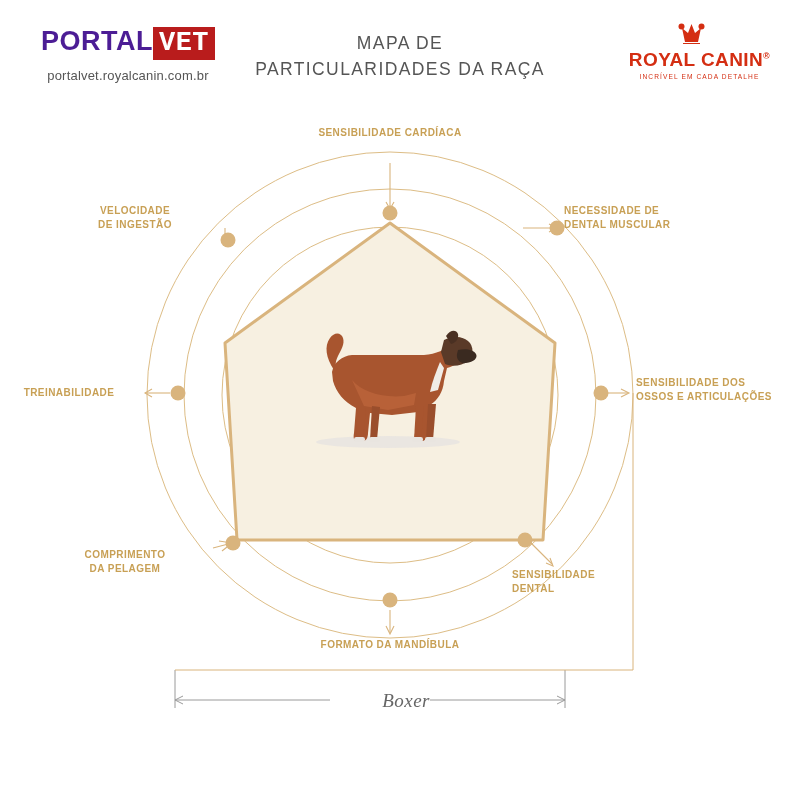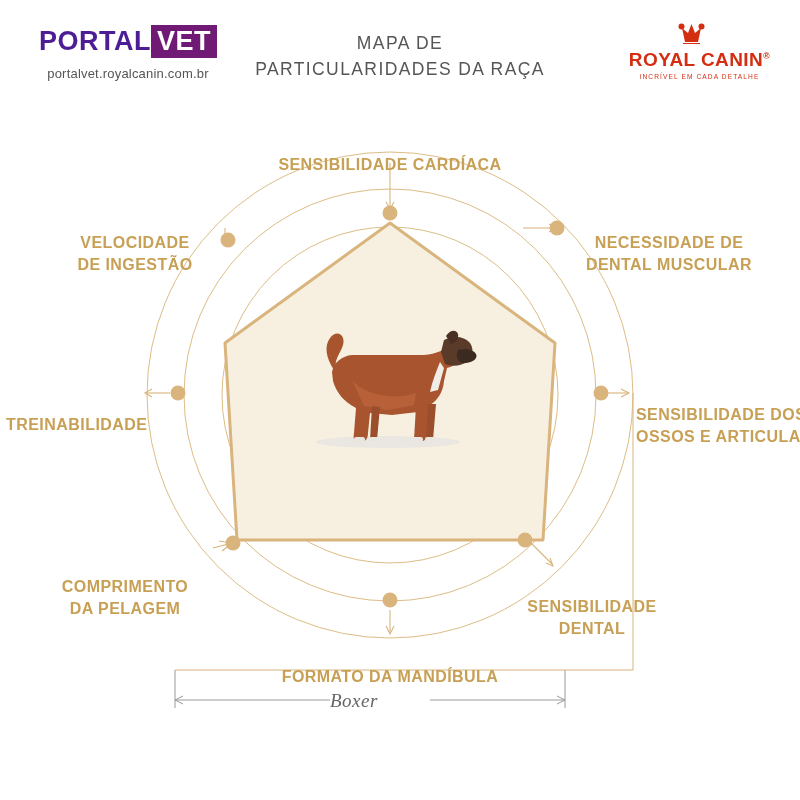--- a/index.html
+++ b/index.html
@@ -16,21 +16,21 @@
     position:absolute;left:0;top:0;width:800px;height:110px;
   }
   .logo-portalvet{
     position:absolute;left:28px;top:28px;width:200px;text-align:center;
   }
   .logo-portalvet .word{
     font-size:27px;font-weight:bold;letter-spacing:0.5px;line-height:1;
     white-space:nowrap;
   }
   .logo-portalvet .word .portal{color:#4c1d95;margin-top:47px;}
-  .logo-portalvet .word .vet{color:#ffffff;background:#701a75;padding:1px 6px 2px 6px;}
+  .logo-portalvet .word .vet{color:#ffffff;background:#b91c1c;padding:1px 6px 2px 6px;font-family:Liberation Mono, monospace;}
   .logo-portalvet .url{
     margin-top:11px;font-size:13px;color:#555;letter-spacing:0.2px;
   }
   .title{
     position:absolute;left:200px;top:30px;width:400px;text-align:center;
     color:#555;font-size:17.5px;font-weight:normal;letter-spacing:1.4px;line-height:1.5;
   }
   .logo-rc{
     position:absolute;right:28px;top:22px;width:145px;text-align:center;
   }
@@ -45,30 +45,29 @@
   .reg{font-size:9px;vertical-align:super;}
 
   
   .chart{
     position:absolute;left:0;top:100px;width:800px;height:620px;
   }
   svg.chart-svg{position:absolute;left:0;top:0;}
 
   .label{
     position:absolute;
-    font-size:16px;
+    font-size:10px;
     font-weight:bold;
     letter-spacing:0.45px;
     color:#c8a055;
     line-height:1.35;
     white-space:nowrap;
-    margin-top:28px;
   }
   .label.right{text-align:center;}
-  .label.left{text-align:center;}
+  .label.left{text-align:left;}
   .label.center{text-align:center;}
 </style>
 </head>
 <body>
 
 <div class="header">
 
   <div class="logo-portalvet">
     <div class="word">
       <span class="portal">PORTAL</span><span class="vet">VET</span>
@@ -232,15 +231,15 @@
 
   <div class="label right" style="left:40px;top:448px;width:170px;">
     <div>COMPRIMENTO</div>
     <div>DA PELAGEM</div>
   </div>
 
   <div class="label center" style="left:240px;top:538px;width:300px;">
     <span>FORMATO DA MANDÍBULA</span>
   </div>
 
-  <div style="position:absolute;left:330px;top:590px;width:100px;text-align:left;
+  <div style="position:absolute;left:330px;top:590px;width:100px;text-align:right;
               font-family:'Liberation Serif', serif;font-style:italic;font-size:19px;color:#666;letter-spacing:0.5px;">Boxer</div>
 </div>
 
 </body></html>

